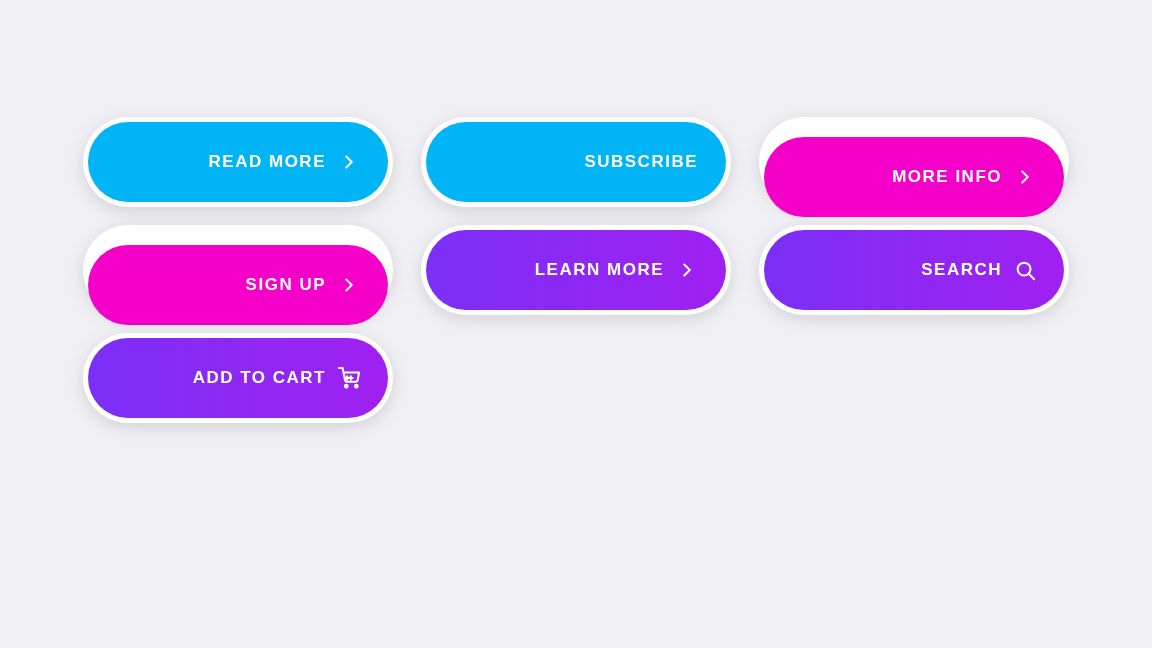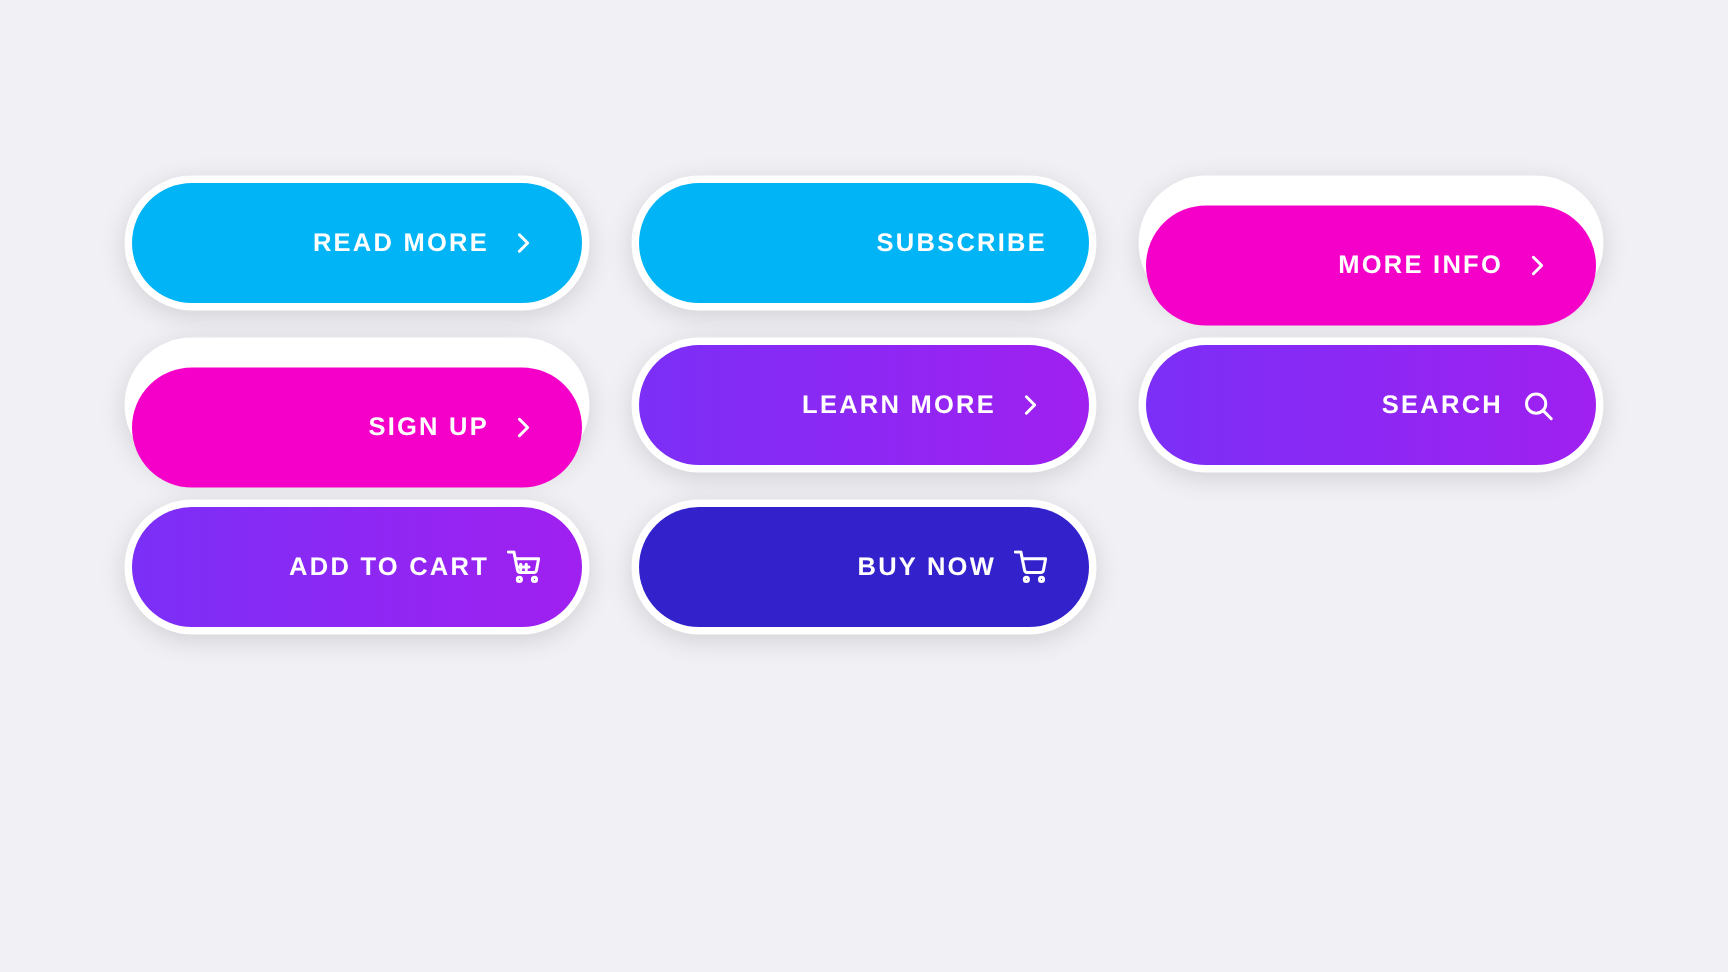--- a/index.html
+++ b/index.html
@@ -153,27 +153,15 @@
           <path d="M1 1h4l2.68 13.39a2 2 0 0 0 2 1.61h9.72a2 2 0 0 0 2-1.61L23 6H6"></path>
           <line x1="10" y1="10" x2="10" y2="14"></line>
           <line x1="14" y1="10" x2="14" y2="14"></line>
           <line x1="8" y1="12" x2="16" y2="12"></line>
         </svg>
       </span>
     </button>
   </div>
 
 
-  <div class="btn-wrap">
-    <button class="btn btn-blue">
-      <span>BUY NOW</span>
-      <span class="icon">
-        <svg viewBox="0 0 24 24" stroke="white" stroke-width="2" fill="none">
-          <circle cx="9" cy="21" r="1.5"></circle>
-          <circle cx="20" cy="21" r="1.5"></circle>
-          <path d="M1 1h4l2.68 13.39a2 2 0 0 0 2 1.61h9.72a2 2 0 0 0 2-1.61L23 6H6"></path>
-        </svg>
-      </span>
-    </button>
-  </div>
 
 
 </div>
 
 </body></html>

